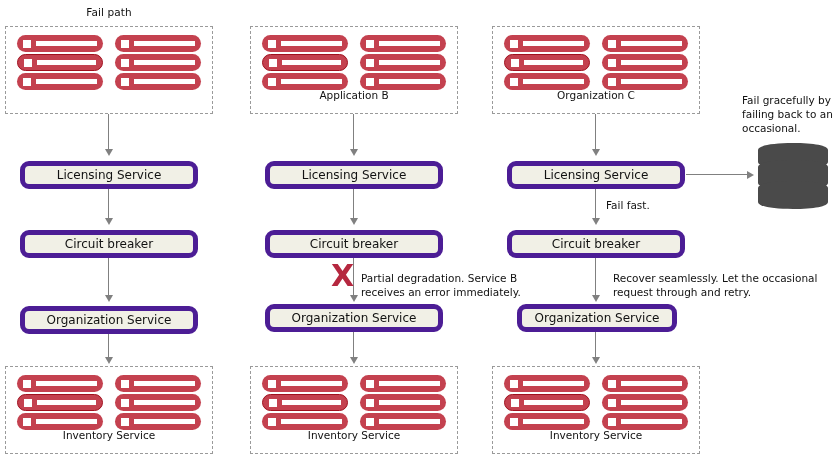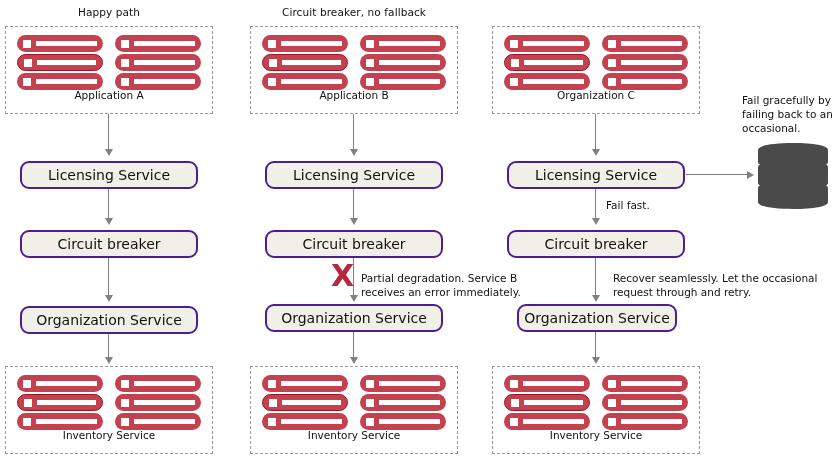--- a/index.html
+++ b/index.html
@@ -89,26 +89,26 @@
     height: 5px;
     background: #ffffff;
     flex: 1 1 auto;
   }
 
   
   .node {
     position: absolute;
     box-sizing: border-box;
     background: #f1f0e6;
-    border: 2px solid #4c1d95;
+    border: 5px solid #4c1d95;
     border-radius: 9px;
     display: flex;
     align-items: center;
     justify-content: center;
-    font-size: 14px;
+    font-size: 12px;
     color: #111111;
     white-space: nowrap;
   }
 
   
   .vline {
     position: absolute;
     width: 1.4px;
     background: #808080;
   }
@@ -157,22 +157,21 @@
   
   .db {
     position: absolute;
   }
 </style>
 </head>
 <body>
 
 <div class="canvas">
 
-  <div class="col-title" style="left:5px; top:6px; width:208px;">Happy path</div>
-  <div class="col-title" style="left:250px; top:6px; width:208px;">Circuit breaker, no fallback</div>
+  <div class="col-title" style="left:5px; top:6px; width:208px;">Fail path</div>
 
   <div class="group" style="left:5px; top:26px; width:208px; height:88px;">
     <div class="servers">
       <div class="server-stack">
         <div class="server-bar">
           <div class="server-led"></div>
           <div class="server-slot"></div>
         </div>
         <div class="server-bar accented">
           <div class="server-led"></div>
@@ -191,21 +190,20 @@
         <div class="server-bar">
           <div class="server-led"></div>
           <div class="server-slot"></div>
         </div>
         <div class="server-bar">
           <div class="server-led"></div>
           <div class="server-slot"></div>
         </div>
       </div>
     </div>
-    <div class="group-label">Application A</div>
   </div>
 
   <div class="vline" style="left:108px; top:114px; height:36px;"></div>
   <div class="arrow-down" style="left:105px; top:149px;"></div>
 
   <div class="node" style="left:20px; top:161px; width:178px; height:28px;">Licensing Service</div>
 
   <div class="vline" style="left:108px; top:189px; height:30px;"></div>
   <div class="arrow-down" style="left:105px; top:218px;"></div>
 

